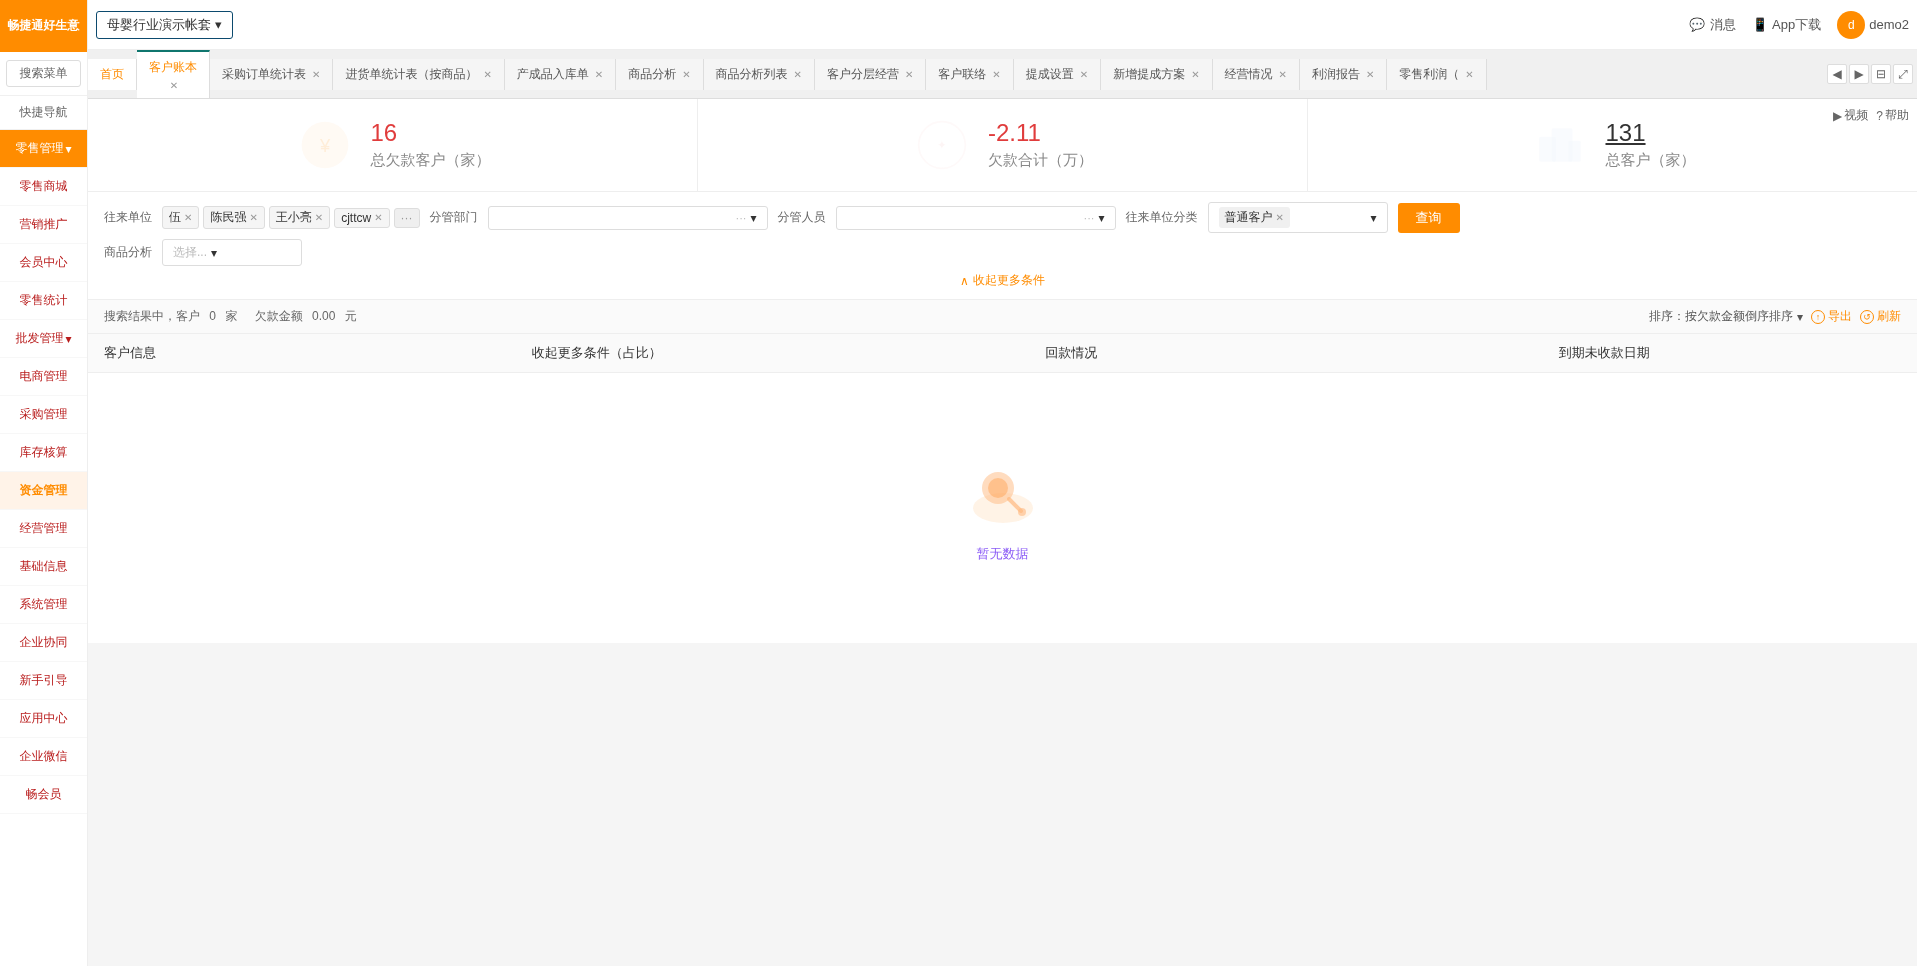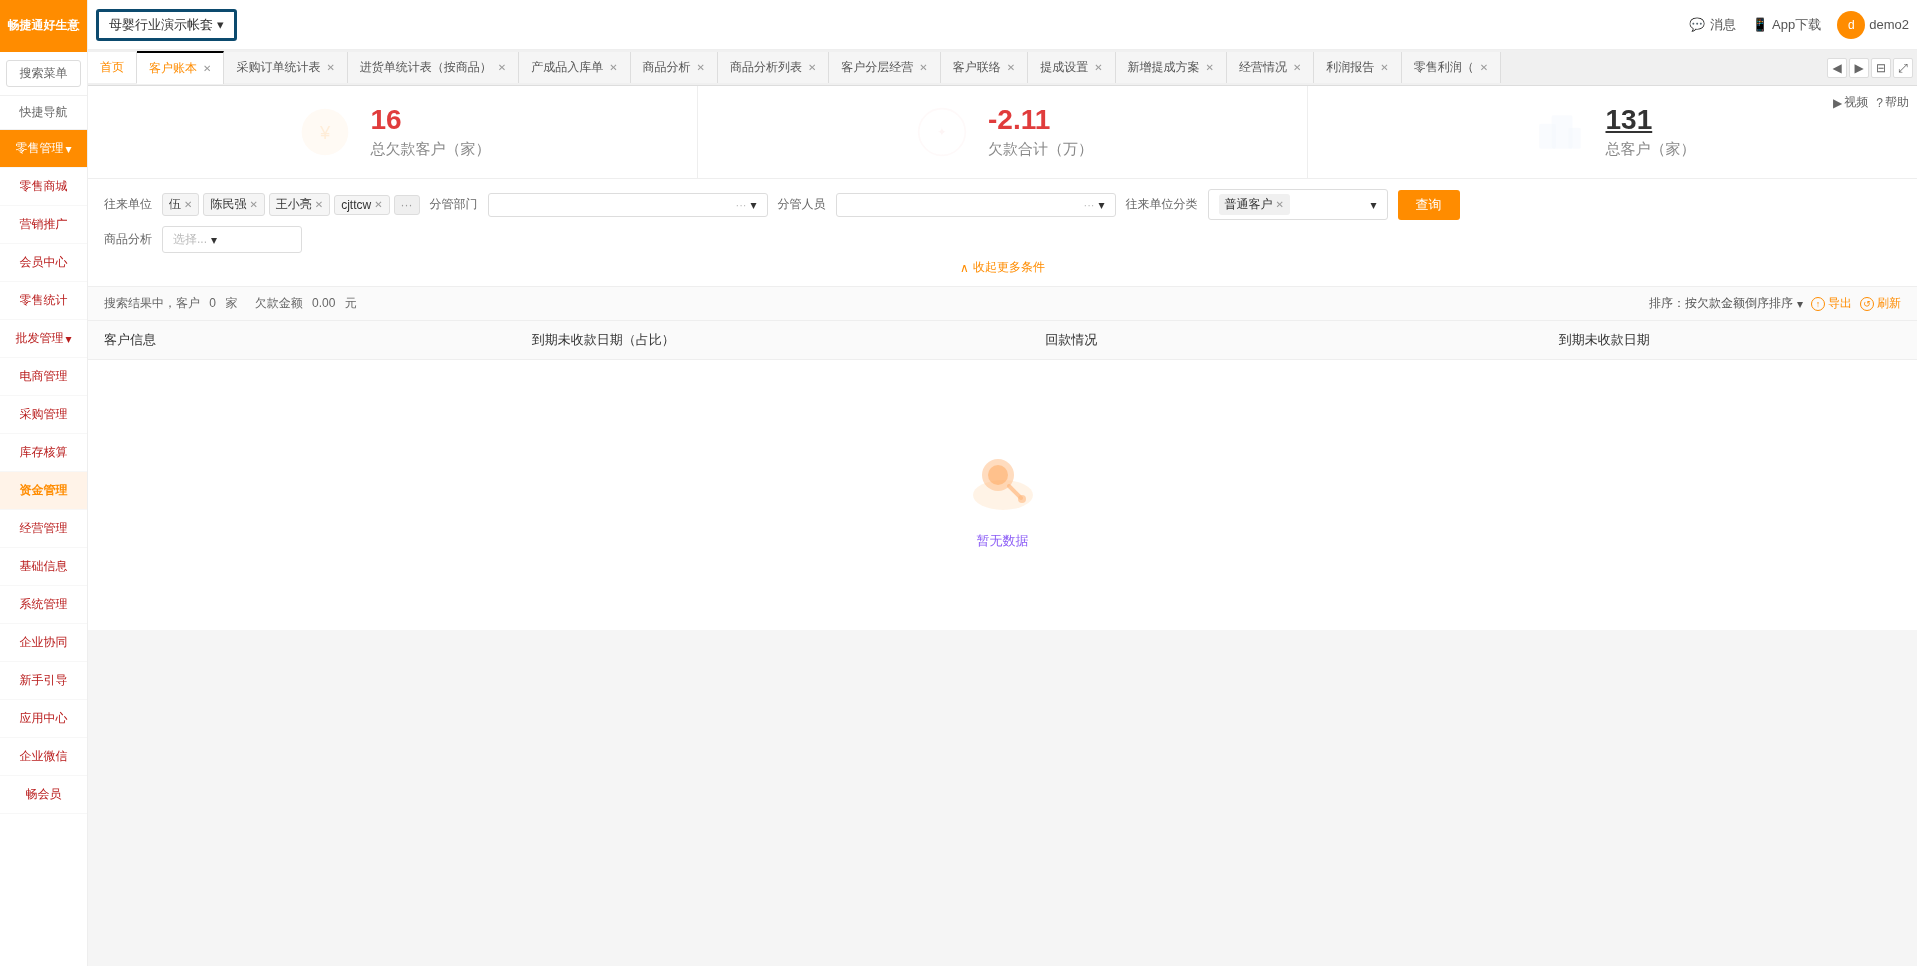--- a/index.html
+++ b/index.html
@@ -14,45 +14,45 @@
     .sidebar-item { padding: 10px 6px; text-align: center; font-size: 12px; color: #b91c1c; cursor: pointer; border-bottom: 1px solid #f7f7f7; }
     .sidebar-item.active { background: #ff8c00; color: #fff; }
     .sidebar-item.active-sub { background: #fff3e8; color: #ff8c00; font-weight: bold; }
     .sidebar-item-with-arrow { display: flex; align-items: center; justify-content: center; gap: 2px; }
 
     
     .main { flex: 1; display: flex; flex-direction: column; overflow: hidden; }
 
     
     .topbar { height: 50px; background: #fff; display: flex; align-items: center; border-bottom: 1px solid #eee; padding: 0 8px; gap: 4px; position: relative; }
-    .topbar-brand-select { display: flex; align-items: center; gap: 4px; padding: 4px 10px; border: 3px solid #0c4a6e; border-radius: 3px; cursor: pointer; font-size: 13px; color: #333; }
+    .topbar-brand-select { display: flex; align-items: center; gap: 4px; padding: 4px 10px; border: 1px solid #0c4a6e; border-radius: 3px; cursor: pointer; font-size: 13px; color: #333; }
     .topbar-right { margin-left: auto; display: flex; align-items: center; gap: 16px; font-size: 13px; color: #555; }
     .topbar-right-item { display: flex; align-items: center; gap: 4px; cursor: pointer; }
     .avatar { width: 28px; height: 28px; border-radius: 50%; background: #ff8c00; color: #fff; display: flex; align-items: center; justify-content: center; font-size: 12px; }
 
     
     .tabbar { background: #f0f0f0; display: flex; align-items: center; overflow: hidden; border-bottom: 1px solid #ddd; min-height: 36px; }
     .tab { display: flex; align-items: center; gap: 4px; padding: 7px 12px; font-size: 12px; color: #555; cursor: pointer; border-right: 1px solid #ddd; white-space: nowrap; background: #f5f5f5; }
-    .tab.active { background: #fff; color: #ff8c00; border-top: 2px solid #000000; }
+    .tab.active { background: #fff; color: #ff8c00; border-top: 2px solid #0f766e; flex-direction: column; }
     .tab.home { background: #fff; color: #ff8c00; }
     .tab-close { font-size: 10px; color: #999; margin-left: 2px; }
     .tabbar-arrows { display: flex; align-items: center; margin-left: auto; padding: 0 4px; gap: 2px; }
     .tabbar-arrow { width: 20px; height: 20px; display: flex; align-items: center; justify-content: center; cursor: pointer; color: #666; border: 1px solid #ddd; background: #fff; border-radius: 2px; font-size: 12px; }
 
     
     .content { flex: 1; overflow-y: auto; background: #f5f5f5; }
 
     
     .stats-bar { background: #fff; display: flex; align-items: stretch; border-bottom: 1px solid #eee; min-height: 90px; }
     .stat-item { flex: 1; display: flex; align-items: center; justify-content: center; padding: 16px 20px; border-right: 1px solid #eee; position: relative; }
     .stat-item:last-child { border-right: none; }
     .stat-icon { width: 60px; height: 60px; margin-right: 16px; opacity: 0.15; display: flex; align-items: center; justify-content: center; }
     .stat-icon svg { width: 50px; height: 50px; }
     .stat-info { display: flex; flex-direction: column; }
-    .stat-number { font-size: 28px; font-weight: bold; line-height: 1.1; }
+    .stat-number { font-size: 24px; font-weight: normal; line-height: 1.1; }
     .stat-number.red { color: #e03c3c; }
     .stat-number.dark { color: #333; text-decoration: underline; }
     .stat-label { font-size: 15px; color: #888; margin-top: 4px; }
     .stat-help { position: absolute; top: 8px; right: 8px; display: flex; gap: 8px; font-size: 12px; color: #666; }
     .stat-help-item { display: flex; align-items: center; gap: 2px; cursor: pointer; }
 
     
     .filter-bar { background: #fff; padding: 10px 16px; border-bottom: 1px solid #eee; }
     .filter-row { display: flex; align-items: center; gap: 10px; flex-wrap: wrap; margin-bottom: 6px; }
     .filter-label { font-size: 12px; color: #666; white-space: nowrap; }
@@ -355,21 +355,21 @@
         <div class="results-action-btn">
           <div class="circle-icon">↺</div>
           <span>刷新</span>
         </div>
       </div>
     </div>
 
     <div class="data-table">
       <div class="table-header">
         <div class="col-customer">客户信息</div>
-        <div class="col-debt">到期未收款日期（占比）</div>
+        <div class="col-debt">收起更多条件（占比）</div>
         <div class="col-repayment">回款情况</div>
         <div class="col-due-date">到期未收款日期</div>
       </div>
 
       <div class="empty-state">
         <div class="empty-icon">
           <svg viewBox="0 0 80 80" width="80" height="80">
             <ellipse cx="40" cy="55" rx="30" ry="15" fill="#ffe0c0" opacity="0.4"></ellipse>
             <circle cx="35" cy="35" r="16" fill="#ffb980" opacity="0.5"></circle>
             <circle cx="35" cy="35" r="10" fill="#ff9940" opacity="0.4"></circle>

